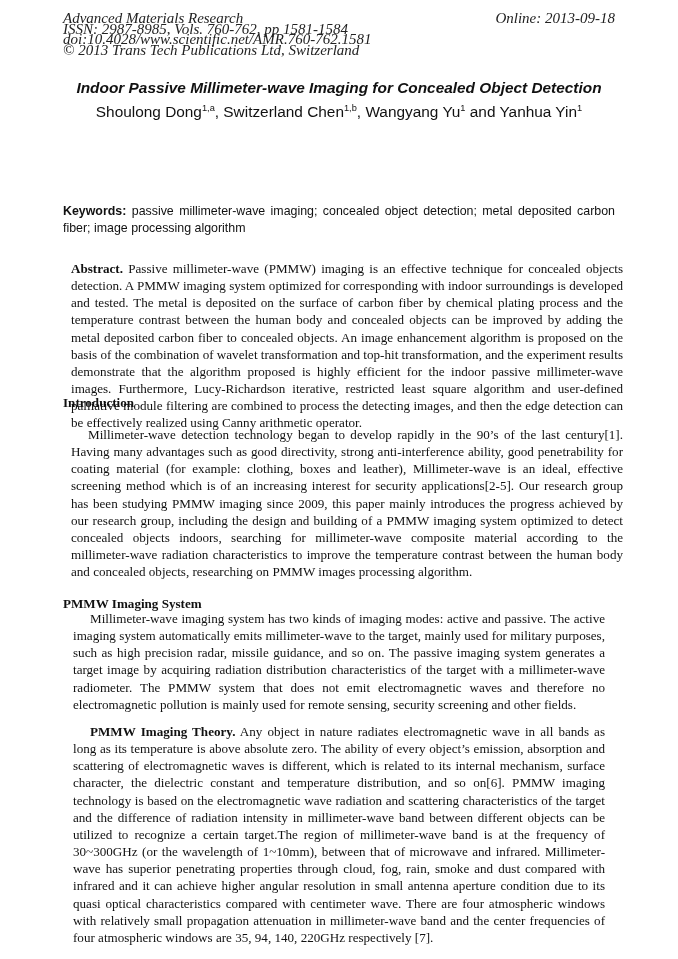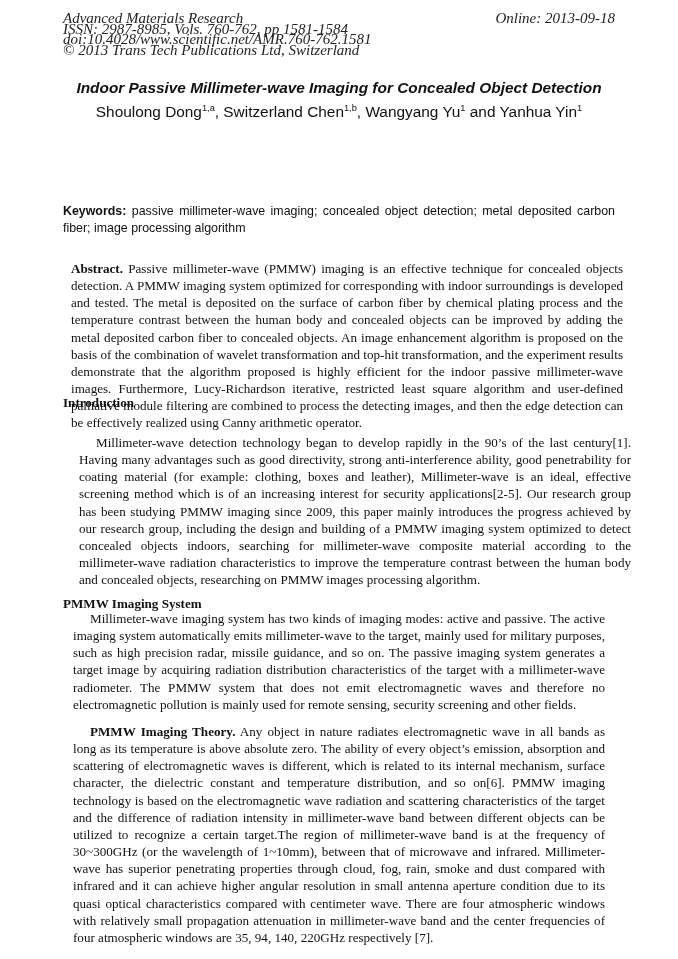--- a/index.html
+++ b/index.html
@@ -20,21 +20,21 @@
   .kw-label { font-weight: bold; }
   .serif { font-family: "Liberation Serif", serif; font-size: 13.1px; line-height: 17.15px; text-align: justify; }
   .abstract { position: absolute; left: 8px; top: 207px; width: 552px; margin-top: 40px; }
   .bold { font-weight: bold; }
   .heading { font-family: "Liberation Serif", serif; font-weight: bold; font-size: 13.1px; position: absolute; left: 0; }
   .h-intro { top: 382px; }
   .intro { position: absolute; left: 0; top: 405px; width: 552px; text-indent: 17px; }
   .h-sys { top: 564px; margin-top: 19px; }
   .sys { position: absolute; left: 0; top: 587px; width: 552px; }
   .sys p { margin: 10px; text-indent: 17px; }
-  p { margin: 16px; }
+  p { margin: 8px; }
 </style>
 </head>
 <body>
 
 <div class="page">
   <div class="hdr hdr-left">
     <div>Advanced Materials Research</div>
     <div>ISSN: 2987-8985, Vols. 760-762, pp 1581-1584</div>
     <div>doi:10.4028/www.scientific.net/AMR.760-762.1581</div>
     <div>© 2013 Trans Tech Publications Ltd, Switzerland</div>

